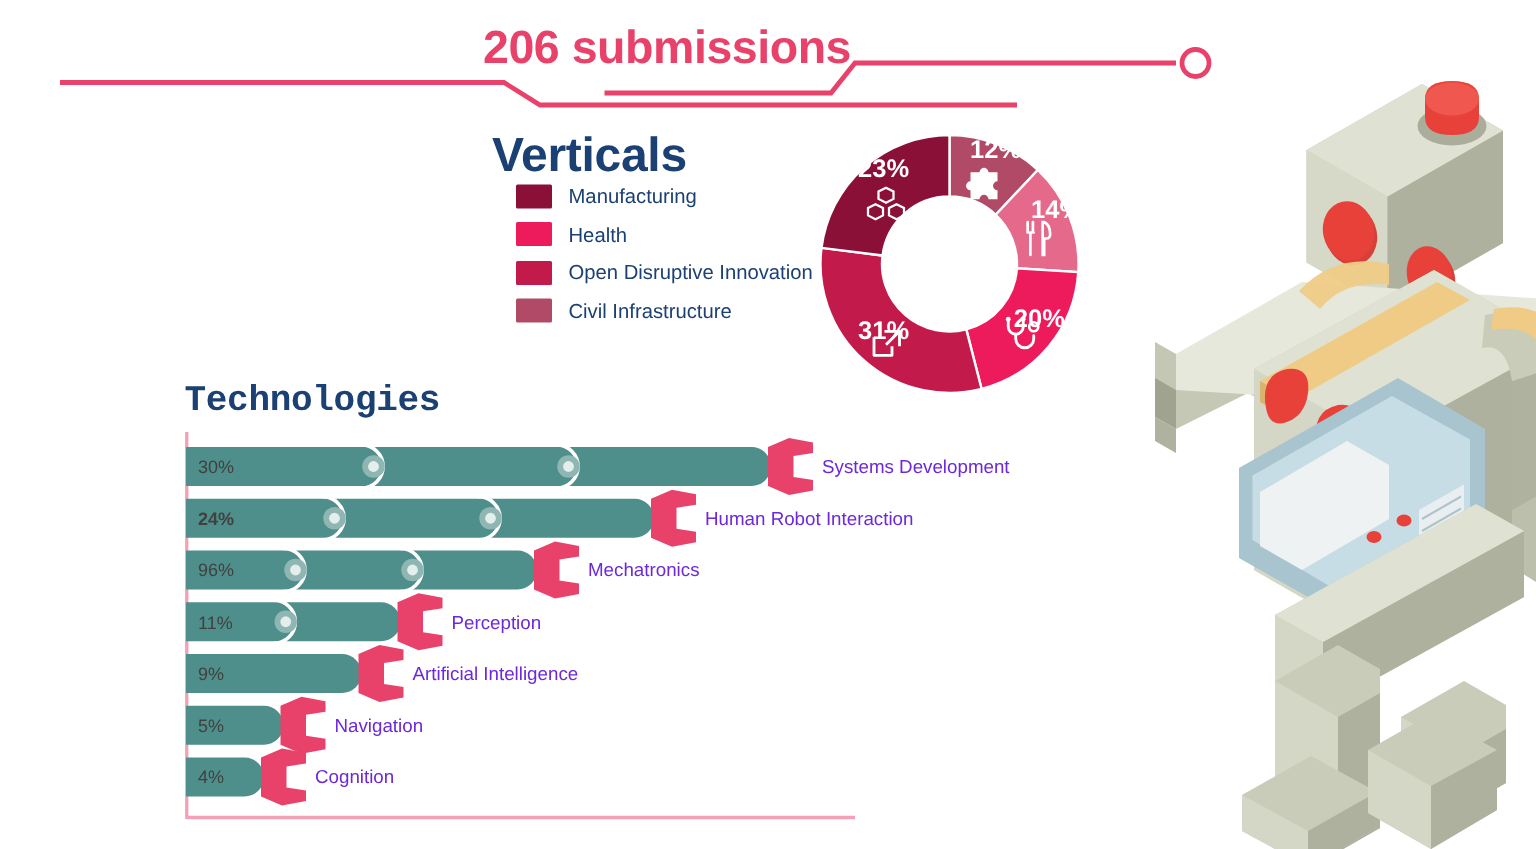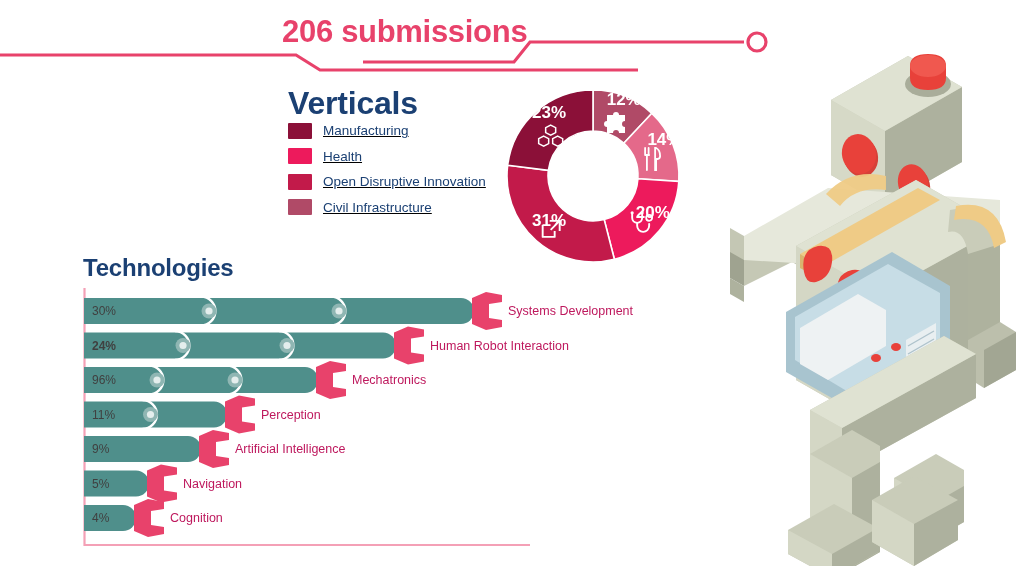--- a/index.html
+++ b/index.html
@@ -1,62 +1,62 @@
 <!DOCTYPE html>
 <html><head>
 <meta charset="utf-8">
 <style>
   * { margin:0; padding:0; box-sizing:border-box; }
   body {
     width:1024px; height:566px; background:#ffffff;
     font-family:"Liberation Sans", sans-serif;
     position:relative; overflow:hidden;
   }
-  .stage { position:absolute; inset:0; }
+  .stage { position:absolute; inset:0;margin-left:40px; }
 
   
   .title {
     position:absolute; left:282px; top:14px;
     font-size:31px; font-weight:bold; color:#E8426B;
     letter-spacing:-0.3px; white-space:nowrap;
   }
   .hdr-svg { position:absolute; left:0; top:0; }
 
   
   .h-verticals {
     position:absolute; left:288px; top:85px;
     font-size:32px; font-weight:bold; color:#1B4073; letter-spacing:-0.2px;
   }
   .h-technologies {
     position:absolute; left:83px; top:254px;
-    font-size:24px; font-weight:bold; color:#1B4073; letter-spacing:-0.2px;
-  }
-
-  
-  .legend { position:absolute; left:288px; top:118px;text-decoration:underline; }
+    font-size:24px; font-weight:bold; color:#1B4073; letter-spacing:-0.2px;font-family:Liberation Mono, monospace;
+  }
+
+  
+  .legend { position:absolute; left:304px; top:118px; }
   .legend-row { display:flex; align-items:center; height:25.5px; }
   .legend-swatch {
     width:24px; height:16px; border-radius:1px; flex:0 0 auto;
   }
   .legend-label {
     margin-left:11px; font-size:13.5px; color:#1B4073; white-space:nowrap;
   }
 
   
   .donut-wrap { position:absolute; left:498px; top:86px; width:190px; height:180px; }
 
   .slice-pct {
     position:absolute; color:#ffffff; font-size:17px; font-weight:600;
     pointer-events:none; white-space:nowrap;
   }
 
   
   .tech-chart { position:absolute; left:0; top:0; }
   .bar-label {
-    position:absolute; font-size:12.5px; color:#be185d; white-space:nowrap;text-align:center;
+    position:absolute; font-size:12.5px; color:#6d28d9; white-space:nowrap;text-align:center;
   }
   .bar-pct {
     position:absolute; font-size:12px; color:#404040; white-space:nowrap;
   }
 
   
   .robot { position:absolute; left:700px; top:40px; }
 </style>
 </head>
 <body>

